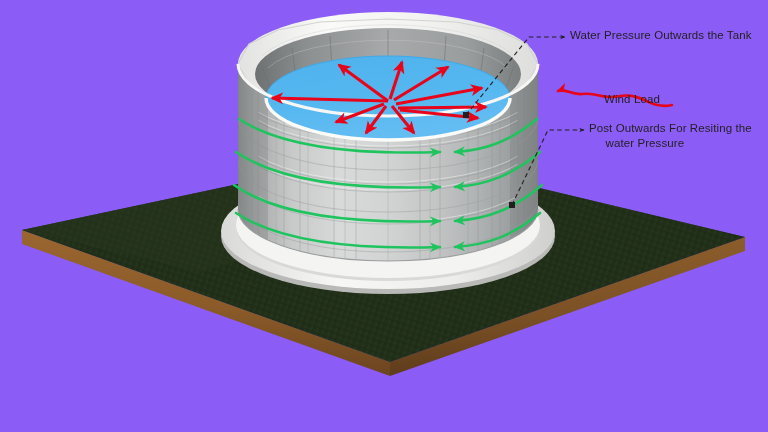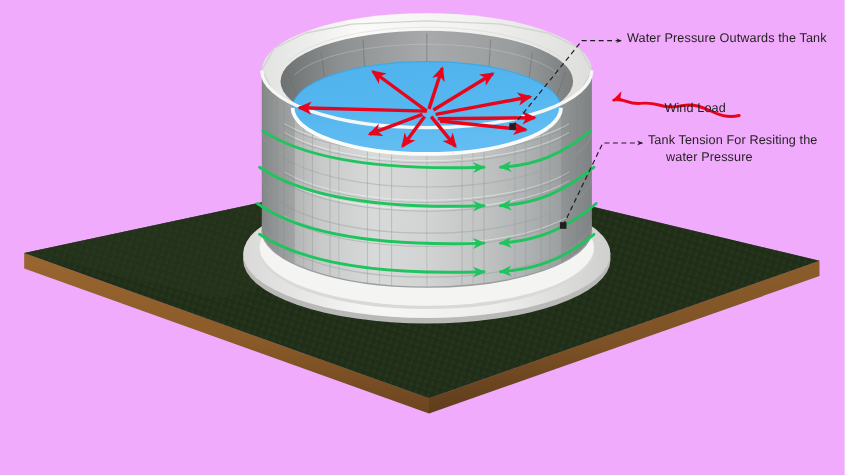--- a/index.html
+++ b/index.html
@@ -1,18 +1,18 @@
 <!DOCTYPE html>
 <html><head>
 <meta charset="utf-8">
 <style>
   html,body{margin:0;padding:0;background:#ffffff;}
   body{width:768px;height:432px;overflow:hidden;
        font-family:"Liberation Sans", sans-serif;}
-  #stage{position:relative;width:768px;height:432px;background:#f0abfc;}
+  #stage{position:relative;width:768px;height:432px;background:#8b5cf6;}
   svg.layer{position:absolute;left:0;top:0;width:768px;height:432px;}
   .anno{
     position:absolute;
     font-family:"Liberation Sans", sans-serif;
     font-size:11.5px;
     color:#221f1f;
     line-height:1.28;
     white-space:pre;
     letter-spacing:0.1px;
   }
@@ -252,16 +252,16 @@
 
       <rect x="509" y="202" width="6" height="6" fill="#231f20"></rect>
       <path d="M 512,205 L 548,130 L 584,130" fill="none" stroke="#231f20" stroke-width="1.1" stroke-dasharray="4.5,3.2" marker-end="url(#blackHead)"></path>
     </g>
   </svg>
 
   <div class="anno" id="anno-water">Water Pressure Outwards the Tank</div>
 
   <div class="anno" id="anno-wind">Wind Load</div>
 
-  <div class="anno" id="anno-post">Tank Tension For Resiting the
+  <div class="anno" id="anno-post">Post Outwards For Resiting the
      water Pressure</div>
 
 </div>
 
 </body></html>

